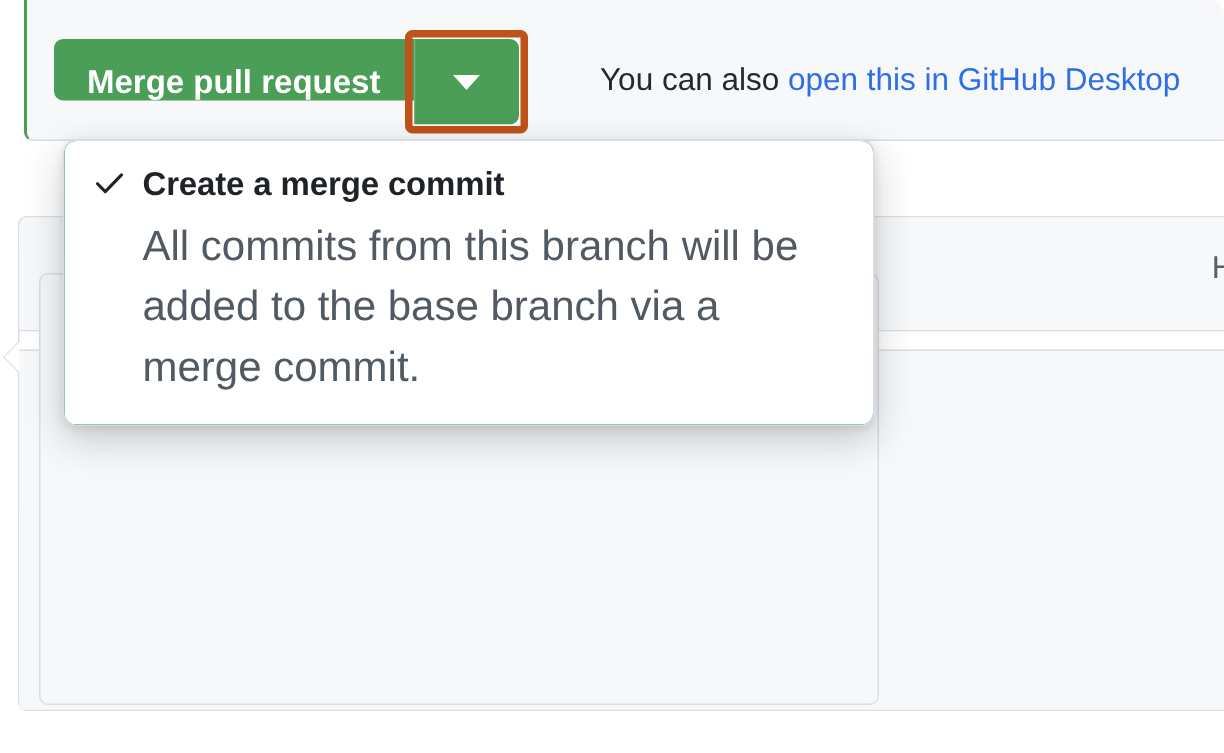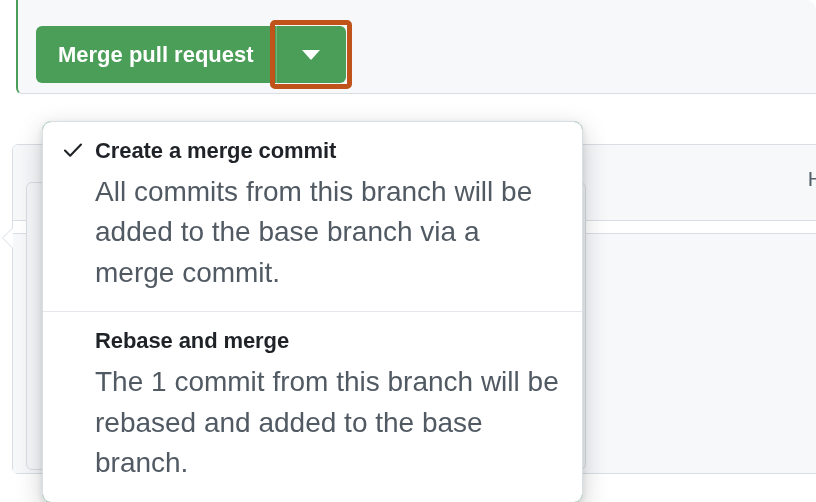--- a/index.html
+++ b/index.html
@@ -122,21 +122,21 @@
   .btn-merge {
     background: #4a9e57;
     color: #ffffff;
     border: none;
     border-radius: 6px 0 0 6px;
     font-family: "Liberation Sans", sans-serif;
     font-size: 22px;
     font-weight: bold;
     padding: 0 22px 0 22px;
     line-height: 57px;
-    height: 57px;
+    height: 41px;
     box-sizing: border-box;
     cursor: pointer;
     white-space: nowrap;
   }
   .btn-caret-wrap {
     position: relative;
     width: 70px;
     height: 57px;
   }
   .btn-caret {
@@ -190,21 +190,20 @@
   .menu {
     position: absolute;
     left: 42px;
     top: 93px;
     width: 539px;
     background: #15803d;
     border: 1px solid #d9dee3;
     border-radius: 9px;
     box-shadow: 0 9px 26px rgba(27,31,36,0.22), 0 2px 6px rgba(27,31,36,0.10);
     overflow: hidden;
-    margin-top: 28px;
   }
   .menu-item {
     position: relative;
     padding: 15px 20px 18px 52px;
     cursor: pointer;
     background: #ffffff;
   }
   .menu-item + .menu-item {
     border-top: 1px solid #e4e8ec;
   }
@@ -256,34 +255,33 @@
   <div class="btn-group">
     <button class="btn-merge">Merge pull request</button>
     <div class="btn-caret-wrap">
       <button class="btn-caret">
         <span class="caret-tri"></span>
       </button>
       <div class="highlight-ring"></div>
     </div>
   </div>
 
+  <div class="also-text">
+    <span>You can also </span><a class="also-link" href="#">open this in GitHub Desktop</a>
+  </div>
 
   <div class="menu">
 
     <div class="menu-item">
       <span class="menu-check">
         <svg width="24" height="24" viewBox="0 0 24 24" fill="none" stroke="#1f2328" stroke-width="2.1" stroke-linecap="round" stroke-linejoin="round">
           <path d="M4 12.5 L9.2 17.7 L20 6.6"></path>
         </svg>
       </span>
       <div class="menu-title">Create a merge commit</div>
       <div class="menu-desc">All commits from this branch will be added to the base branch via a merge commit.</div>
     </div>
 
 
-    <div class="menu-item">
-      <div class="menu-title">Rebase and merge</div>
-      <div class="menu-desc">The 1 commit from this branch will be rebased and added to the base branch.</div>
-    </div>
 
   </div>
 
 </div>
 
 </body></html>

